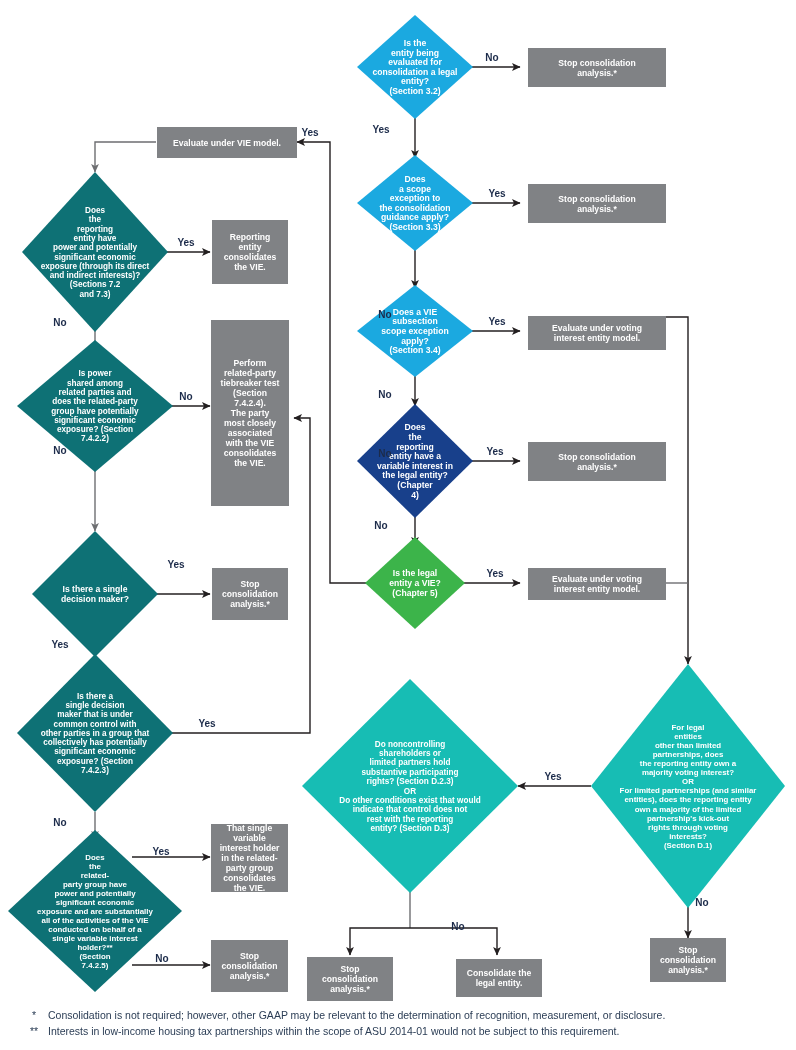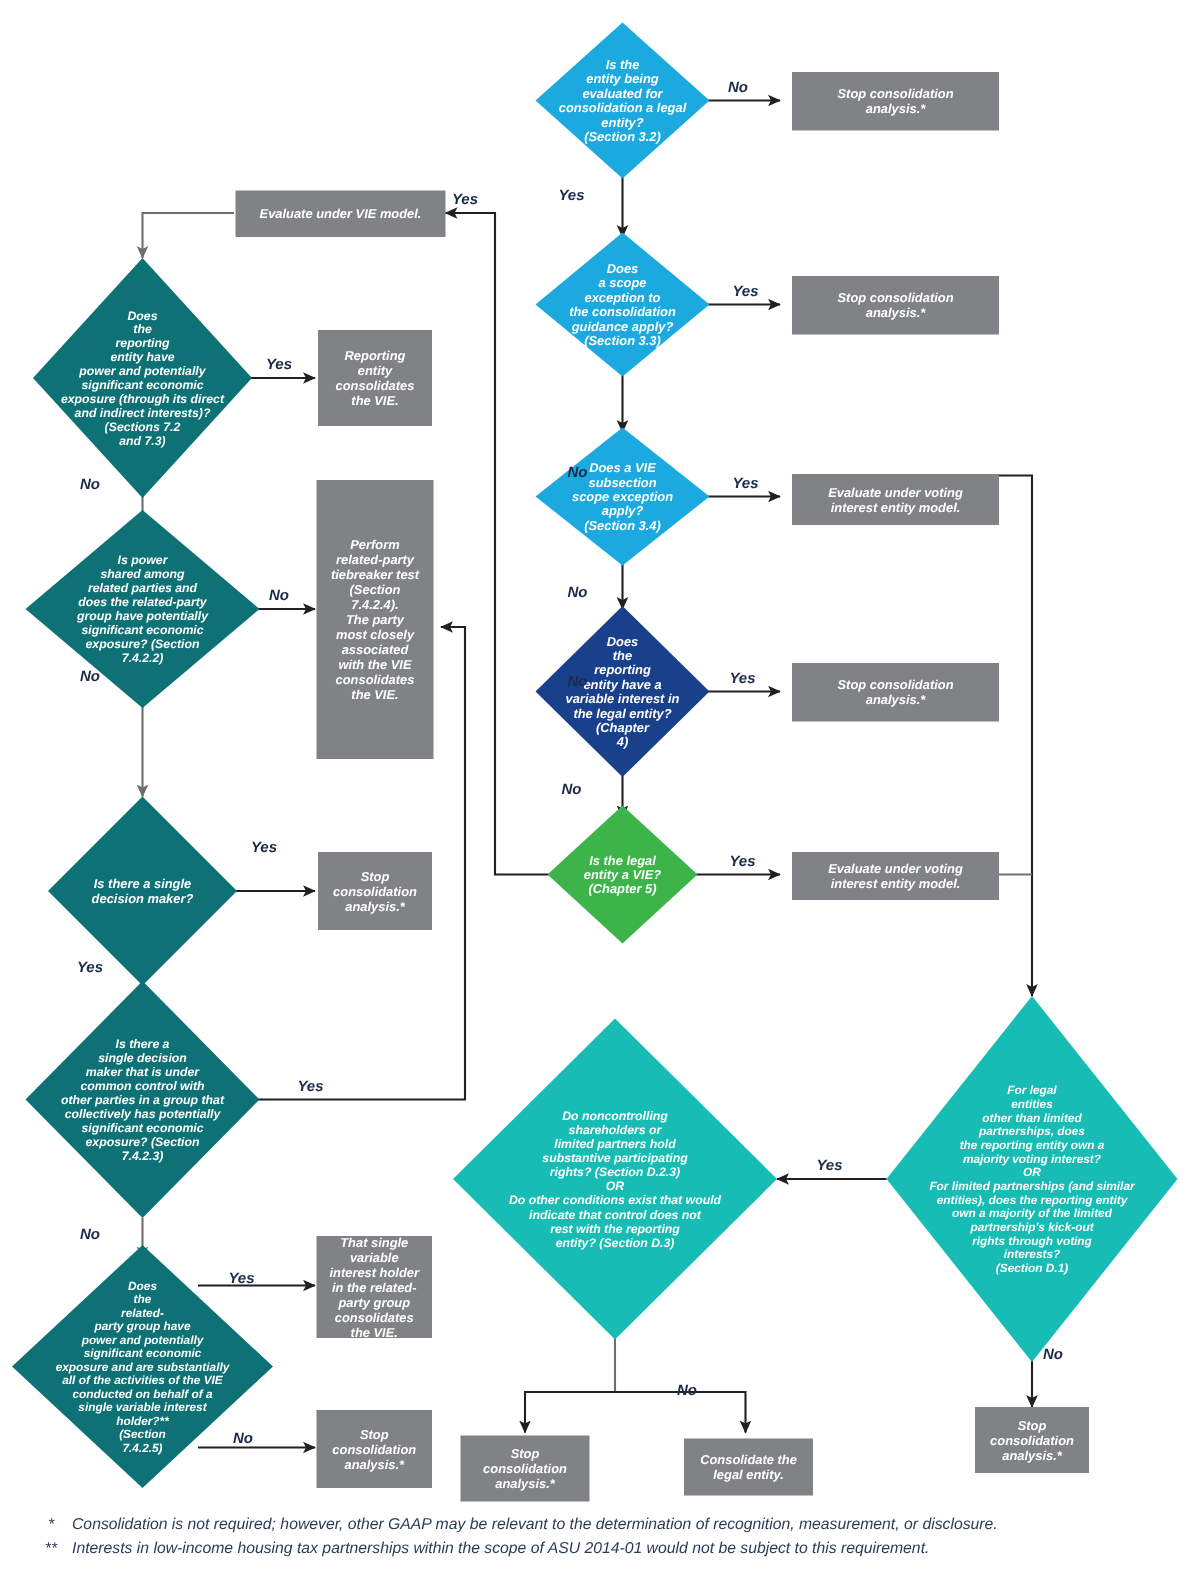--- a/index.html
+++ b/index.html
@@ -1,17 +1,17 @@
 <!DOCTYPE html>
 <html><head>
 <meta charset="utf-8">
 <style>
   html,body{margin:0;padding:0;background:#ffffff;}
   body{width:796px;height:1050px;font-family:"Liberation Sans",sans-serif;overflow:hidden;}
-  #chart-root{position:relative;width:796px;height:1050px;font-style:italic;}
+  #chart-root{position:relative;width:796px;height:1050px;}
   svg#flow{position:absolute;left:0;top:0;width:796px;height:1050px;display:block;}
   .node-text{font-family:"Liberation Sans",sans-serif;font-weight:bold;fill:#ffffff;}
   .edge-label{font-family:"Liberation Sans",sans-serif;font-weight:bold;font-size:10px;fill:#1c2b4a;}
   .footnote{font-family:"Liberation Sans",sans-serif;font-size:10.5px;fill:#2b3d55;}
   .fn-mark{font-family:"Liberation Sans",sans-serif;font-size:10.5px;fill:#2b3d55;}
   .conn{fill:none;stroke:#231f20;stroke-width:1.4;}
   .conn-gray{fill:none;stroke:#6d6e71;stroke-width:1.4;}
 </style>
 </head>
 <body>

